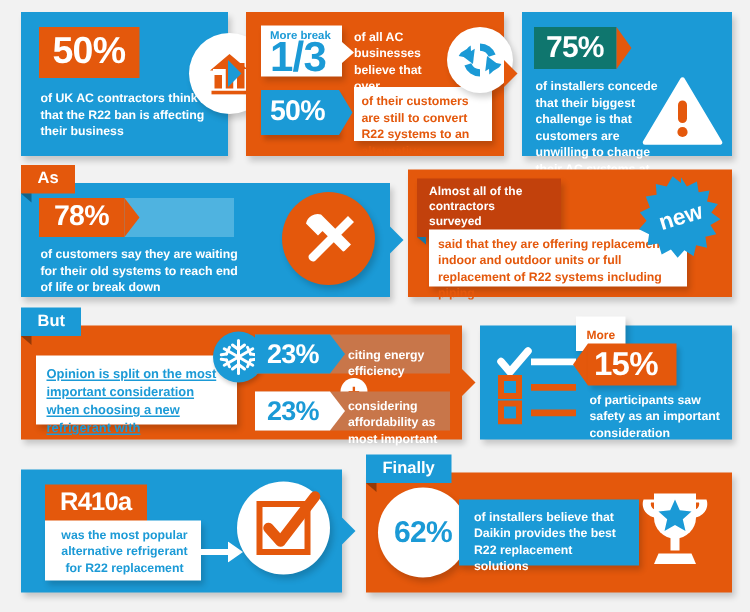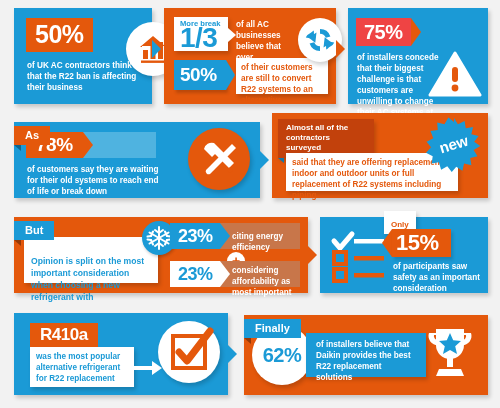--- a/index.html
+++ b/index.html
@@ -16,21 +16,21 @@
   .orange{background:#e4580c;}
   .shadow{box-shadow:2px 3px 4px rgba(0,0,0,0.18);}
 
   
   .notch{position:absolute;width:0;height:0;border-top:9px solid transparent;border-bottom:9px solid transparent;}
   .notch-blue{border-left:9px solid #1b9ad6;}
   .notch-orange{border-left:9px solid #e4580c;}
 
   
   .ribbon{position:absolute;height:19px;line-height:19px;padding:0 11px 0 11px;
-    color:#fff;font-weight:bold;font-size:11px;box-sizing:border-box;z-index:6;margin-top:16px;}
+    color:#fff;font-weight:bold;font-size:11px;box-sizing:border-box;z-index:6;}
   .ribbon .fold{position:absolute;left:0;bottom:-6px;width:0;height:0;
     border-top:6px solid rgba(0,0,0,0.35);border-left:7px solid transparent;}
 
   
   .arrowbar{position:absolute;display:flex;align-items:center;box-sizing:border-box;}
   .arrowbar .body{height:100%;display:flex;align-items:center;box-sizing:border-box;}
   .arrowbar .tip{width:0;height:0;border-top-style:solid;border-bottom-style:solid;
      border-top-color:transparent;border-bottom-color:transparent;border-left-style:solid;}
 
   .bignum{font-weight:bold;letter-spacing:-0.5px;}
@@ -88,21 +88,21 @@
         <path d="M10.5 19.5 l8 -5 -1.2 10.2 Z" fill="#1b9ad6"></path>
         <path d="M33.5 24.5 l-8 5 1.2 -10.2 Z" fill="#1b9ad6"></path>
       </svg>
     </div>
   </div>
   <div class="notch notch-orange" style="left:336px;top:40px;"></div>
 
   <div class="panel blue shadow" style="left:348px;top:8px;width:140px;height:96px;">
 
     <div class="arrowbar" style="left:8px;top:10px;height:28px;">
-      <div class="body" style="background:#ef4444;padding:0 8px 0 8px;">
+      <div class="body" style="background:#0f766e;padding:0 8px 0 8px;">
         <span class="bignum" style="color:#fff;font-size:20px;">75%</span>
       </div>
       <div class="tip" style="border-top-width:14px;border-bottom-width:14px;border-left-width:10px;border-left-color:#e4580c;"></div>
     </div>
     <div style="position:absolute;left:8px;top:10px;width:122px;height:28px;background:#4fb3e0;z-index:-1;"></div>
     <div class="body-txt" style="position:absolute;left:9px;top:44px;width:84px;color:#fff;">of installers concede that their biggest challenge is that customers are unwilling to change their AC systems at this stage</div>
 
     <div style="position:absolute;right:6px;bottom:6px;width:54px;height:48px;">
       <svg width="54" height="48" viewBox="0 0 54 48" aria-hidden="true">
         <path d="M27 3 L52 45 L2 45 Z" fill="#fff" stroke="#fff" stroke-width="3" stroke-linejoin="round"></path>
@@ -154,21 +154,21 @@
       </svg>
     </div>
   </div>
 
   <div class="ribbon blue" style="left:14px;top:205px;">
     <span>But</span>
     <span class="fold"></span>
   </div>
   <div class="panel orange shadow" style="left:14px;top:217px;width:294px;height:76px;">
     <div class="whitecard shadow" style="position:absolute;left:10px;top:20px;width:134px;height:46px;">
-      <div class="body-txt" style="position:absolute;left:7px;top:18px;width:122px;color:#1b9ad6;font-size:8.6px;line-height:12px;">Opinion is split on the most important consideration when choosing a new refrigerant with</div>
+      <div class="body-txt" style="position:absolute;left:7px;top:6px;width:122px;color:#1b9ad6;font-size:8.6px;line-height:12px;text-decoration:underline;">Opinion is split on the most important consideration when choosing a new refrigerant with</div>
     </div>
 
     <div class="circle" style="position:absolute;left:128px;top:4px;width:34px;height:34px;background:#1b9ad6;box-shadow:1px 2px 3px rgba(0,0,0,.2);">
       <svg width="34" height="34" viewBox="0 0 34 34" aria-hidden="true">
         <g stroke="#fff" stroke-width="2" stroke-linecap="round">
           <line x1="17" y1="6" x2="17" y2="28"></line>
           <line x1="7.5" y1="11.5" x2="26.5" y2="22.5"></line>
           <line x1="26.5" y1="11.5" x2="7.5" y2="22.5"></line>
           <line x1="13" y1="9" x2="17" y2="12"></line>
             <line x1="21" y1="9" x2="17" y2="12"></line>
@@ -217,33 +217,33 @@
         <path d="M4 14 L10 21 L22 7" stroke="#fff" stroke-width="5" fill="none" stroke-linecap="round" stroke-linejoin="round"></path>
         <rect x="24" y="12" width="30" height="4.5" fill="#fff"></rect>
         <rect x="4" y="25" width="12" height="12" fill="none" stroke="#e4580c" stroke-width="4"></rect>
         <rect x="24" y="29" width="30" height="4.5" fill="#e4580c"></rect>
         <rect x="4" y="42" width="12" height="12" fill="none" stroke="#e4580c" stroke-width="4"></rect>
         <rect x="24" y="46" width="30" height="4.5" fill="#e4580c"></rect>
       </svg>
     </div>
 
     <div class="whitecard shadow" style="position:absolute;left:64px;top:-6px;padding:2px 7px 3px 7px;">
-      <span style="font-size:8px;font-weight:bold;color:#e4580c;">Only</span>
+      <span style="font-size:8px;font-weight:bold;color:#e4580c;">More</span>
     </div>
 
     <div style="position:absolute;left:62px;top:12px;height:28px;display:flex;align-items:center;">
       <div style="width:0;height:0;border-top:14px solid transparent;border-bottom:14px solid transparent;border-right:10px solid #e4580c;"></div>
       <div style="background:#e4580c;height:28px;display:flex;align-items:center;padding:0 12px 0 4px;box-shadow:2px 3px 3px rgba(0,0,0,.15);">
         <span class="bignum" style="color:#fff;font-size:22px;">15%</span>
       </div>
     </div>
     <div class="body-txt" style="position:absolute;left:73px;top:44px;width:88px;color:#fff;">of participants saw safety as an important consideration</div>
   </div>
 
-  <div class="panel blue shadow" style="left:14px;top:313px;width:214px;height:82px;">
+  <div class="panel blue shadow" style="left:14px;top:313px;width:214px;height:82px;text-align:center;">
     <div style="position:absolute;left:16px;top:10px;background:#e4580c;padding:2px 10px 3px 10px;">
       <span class="bignum" style="color:#fff;font-size:17px;">R410a</span>
     </div>
     <div class="whitecard shadow" style="position:absolute;left:16px;top:34px;width:104px;height:40px;">
       <div class="body-txt" style="position:absolute;left:6px;top:4px;width:94px;color:#1b9ad6;">was the most popular alternative refrigerant for R22 replacement</div>
     </div>
 
     <div style="position:absolute;left:120px;top:48px;width:28px;height:14px;">
       <svg width="28" height="14" viewBox="0 0 28 14" aria-hidden="true">
         <path d="M0 5 L18 5 L18 0 L28 7 L18 14 L18 9 L0 9 Z" fill="#fff"></path>

